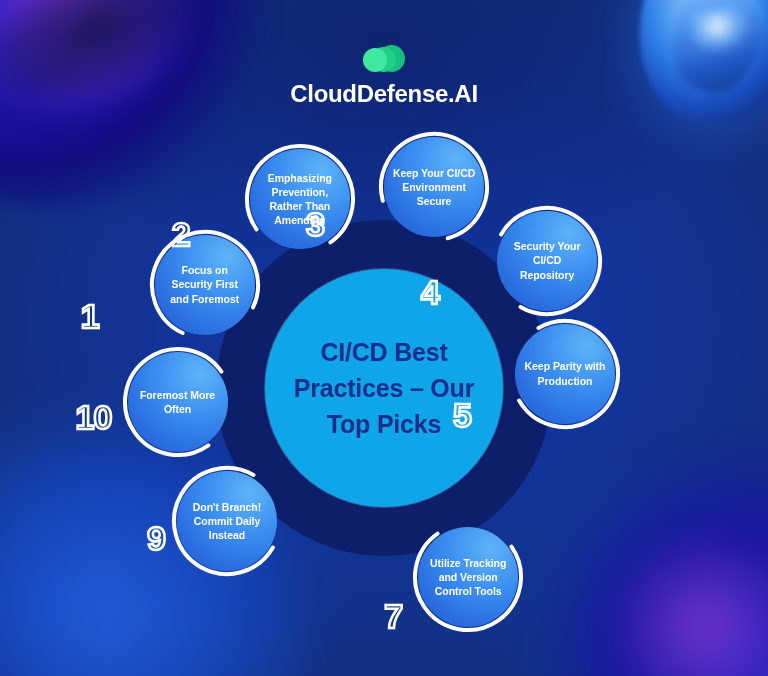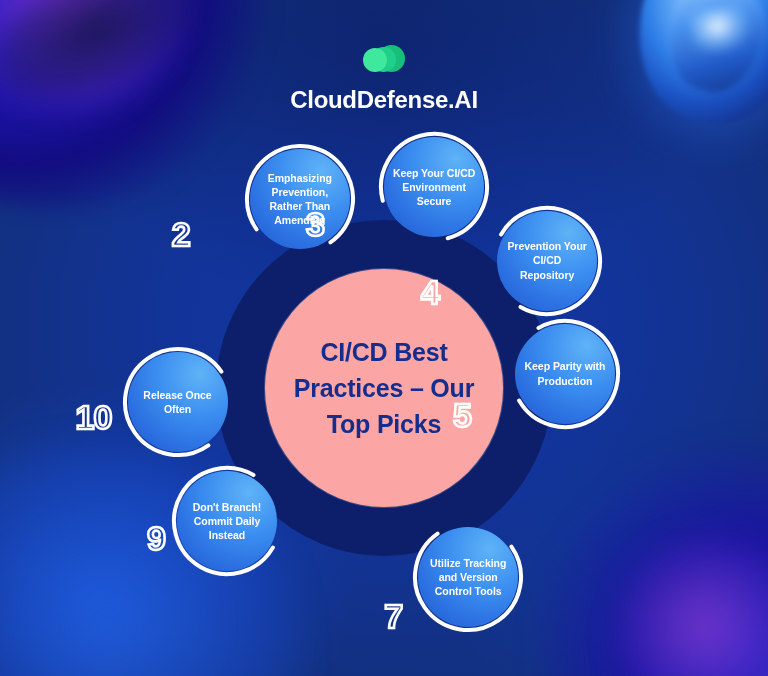--- a/index.html
+++ b/index.html
@@ -142,21 +142,21 @@
 
   
   .logo {
     position: absolute;
     left: 0;
     right: 0;
     top: 44px;
     display: flex;
     flex-direction: column;
     align-items: center;
-    gap: 12px;
+    gap: 6px;
   }
   .logo-mark {
     position: relative;
     width: 46px;
     height: 30px;
   }
   .logo-mark .c-back {
     position: absolute;
     left: 17px;
     top: 1px;
@@ -210,21 +210,21 @@
     background: #0d1f6b;
   }
   .center-circle {
     position: absolute;
     left: 50%;
     top: 50%;
     transform: translate(-50%, -50%);
     width: 238px;
     height: 238px;
     border-radius: 50%;
-    background: #fca5a5;
+    background: #0ea5e9;
     display: flex;
     align-items: center;
     justify-content: flex-start;
     text-align: center;
     box-shadow: 0 0 0 1px rgba(255,255,255,.2);
   }
   .center-title {
     color: #152d8c;
     font-size: 25px;
     font-weight: bold;
@@ -305,20 +305,31 @@
     </div>
     <div class="logo-text">CloudDefense.AI</div>
   </div>
 
   <div class="wheel">
     <div class="dark-ring"></div>
     <div class="center-circle">
       <div class="center-title">CI/CD Best Practices – Our Top Picks</div>
     </div>
 
+  <div class="node" style="left: 80.7327px; top: 156.5px;">
+        <div class="node-arc">
+          <svg width="116" height="116" viewBox="0 0 116 116">
+            <path d="M 58 5 A 53 53 0 1 1 5 58" fill="none" stroke="#ffffff" stroke-width="4" stroke-linecap="round" transform="rotate(205 58 58)"></path>
+          </svg>
+        </div>
+        <div class="bubble">
+          <div class="bubble-label">Focus on Security First and Foremost</div>
+        </div>
+        <div class="node-num" style="left: -74px; top: 64px;">1</div>
+      </div>
       <div class="node" style="left: 175.806px; top: 70.8961px;">
         <div class="node-arc">
           <svg width="116" height="116" viewBox="0 0 116 116">
             <path d="M 58 5 A 53 53 0 1 1 5 58" fill="none" stroke="#ffffff" stroke-width="4" stroke-linecap="round" transform="rotate(235 58 58)"></path>
           </svg>
         </div>
         <div class="bubble">
           <div class="bubble-label">Emphasizing Prevention, Rather Than Amending</div>
         </div>
         <div class="node-num" style="left: -78px; top: 68px;">2</div>
@@ -334,21 +345,21 @@
         </div>
         <div class="node-num" style="left: -78px; top: 70px;">3</div>
       </div>
       <div class="node" style="left: 423.118px; top: 132.558px;">
         <div class="node-arc">
           <svg width="116" height="116" viewBox="0 0 116 116">
             <path d="M 58 5 A 53 53 0 1 1 5 58" fill="none" stroke="#ffffff" stroke-width="4" stroke-linecap="round" transform="rotate(300 58 58)"></path>
           </svg>
         </div>
         <div class="bubble">
-          <div class="bubble-label">Prevention Your CI/CD Repository</div>
+          <div class="bubble-label">Security Your CI/CD Repository</div>
         </div>
         <div class="node-num" style="left: -76px; top: 64px;">4</div>
       </div>
       <div class="node" style="left: 441px; top: 245.56px;">
         <div class="node-arc">
           <svg width="116" height="116" viewBox="0 0 116 116">
             <path d="M 58 5 A 53 53 0 1 1 5 58" fill="none" stroke="#ffffff" stroke-width="4" stroke-linecap="round" transform="rotate(330 58 58)"></path>
           </svg>
         </div>
         <div class="bubble">
@@ -378,19 +389,19 @@
         </div>
         <div class="node-num" style="left: -30px; top: 50px;">9</div>
       </div>
       <div class="node" style="left: 53.5042px; top: 274.44px;">
         <div class="node-arc">
           <svg width="116" height="116" viewBox="0 0 116 116">
             <path d="M 58 5 A 53 53 0 1 1 5 58" fill="none" stroke="#ffffff" stroke-width="4" stroke-linecap="round" transform="rotate(145 58 58)"></path>
           </svg>
         </div>
         <div class="bubble">
-          <div class="bubble-label">Release Once Often</div>
+          <div class="bubble-label">Foremost More Often</div>
         </div>
         <div class="node-num" style="left: -52px; top: 28px; margin-top: 20px;">10</div>
       </div>
     </div>
 
 </div>
 
 </body></html>

